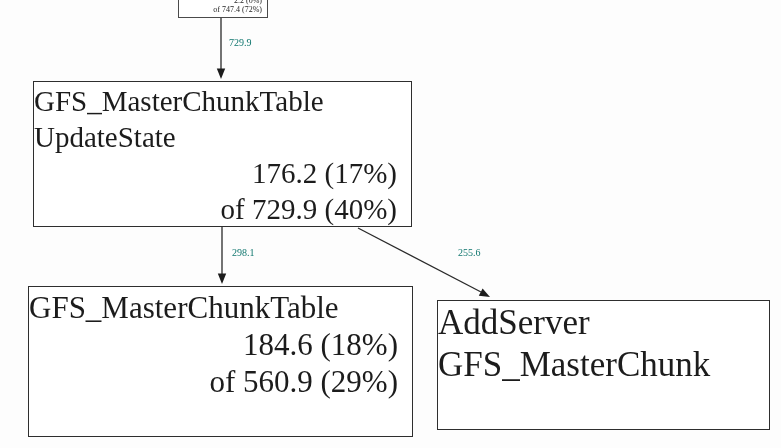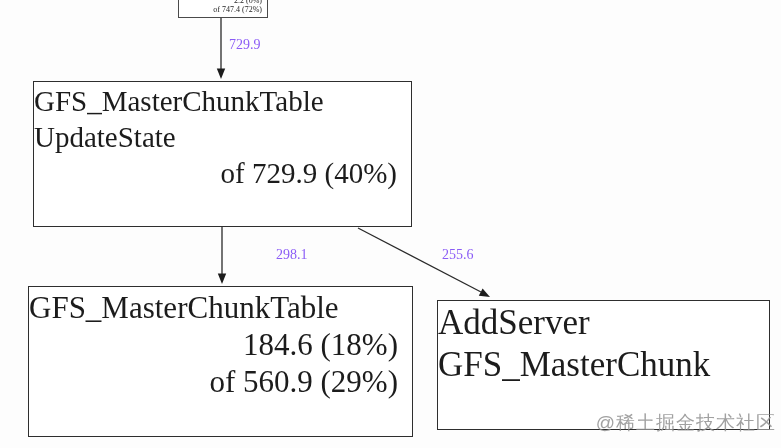--- a/index.html
+++ b/index.html
@@ -44,27 +44,27 @@
   #node-create .num { padding-right: 14px; }
 
   #node-addserver {
     left: 437px; top: 300px; width: 333px; height: 130px;
     font-size: 35px; line-height: 42px; padding-top: 1px;
   }
   #node-addserver .num { padding-right: 12px; }
 
   .edge-label {
     position: absolute;
-    font-size: 14px;
-    color: #8b5cf6;
+    font-size: 10px;
+    color: #0f766e;
     white-space: nowrap;
   }
   #label-e1 { left: 229px; top: 37px; }
-  #label-e2 { left: 232px; top: 247px; margin-left: 44px; }
-  #label-e3 { left: 442px; top: 247px; }
+  #label-e2 { left: 232px; top: 247px; }
+  #label-e3 { left: 458px; top: 247px; }
 
   .edges-svg {
     position: absolute; left: 0; top: 0;
     width: 781px; height: 448px;
     pointer-events: none;
   }
   .edges-svg line { stroke: #2a2a2a; stroke-width: 1.3; }
   .edges-svg polygon { fill: #1c1c1c; }
 
   .watermark {
@@ -97,32 +97,32 @@
   <div class="node" id="node-parent">
     <div>2.2 (0%)</div>
     <div>of 747.4 (72%)</div>
   </div>
 
   <span class="edge-label" id="label-e1">729.9</span>
 
   <div class="node" id="node-updatestate">
     <div class="title">GFS_MasterChunkTable</div>
     <div class="title">UpdateState</div>
+    <div class="num">176.2 (17%)</div>
     <div class="num">of 729.9 (40%)</div>
   </div>
 
   <span class="edge-label" id="label-e2">298.1</span>
   <span class="edge-label" id="label-e3">255.6</span>
 
   <div class="node" id="node-create">
     <div class="title">GFS_MasterChunkTable</div>
     <div class="num">184.6 (18%)</div>
     <div class="num">of 560.9 (29%)</div>
   </div>
 
   <div class="node" id="node-addserver">
     <div class="title">AddServer</div>
     <div class="title">GFS_MasterChunk</div>
   </div>
 
-  <div class="watermark">@稀土掘金技术社区</div>
 
 </div>
 
 </body></html>

